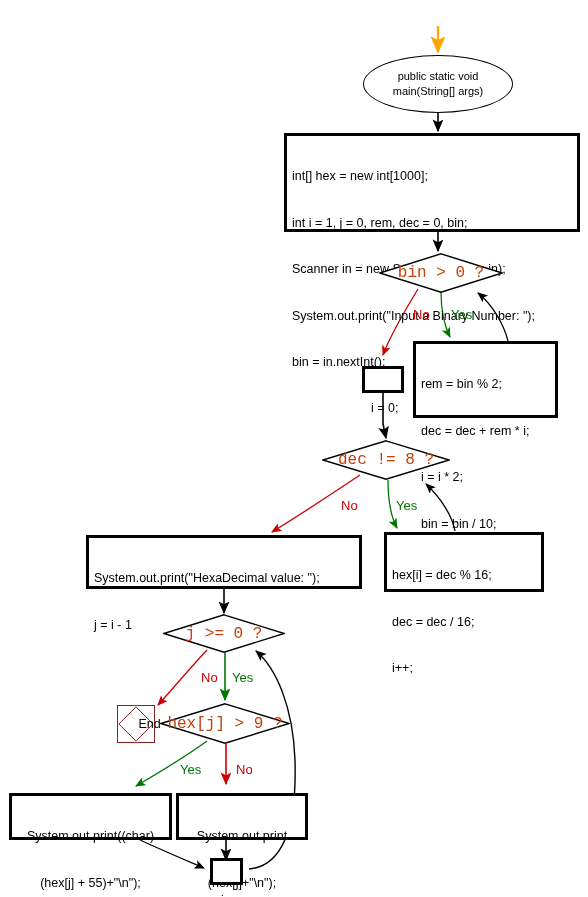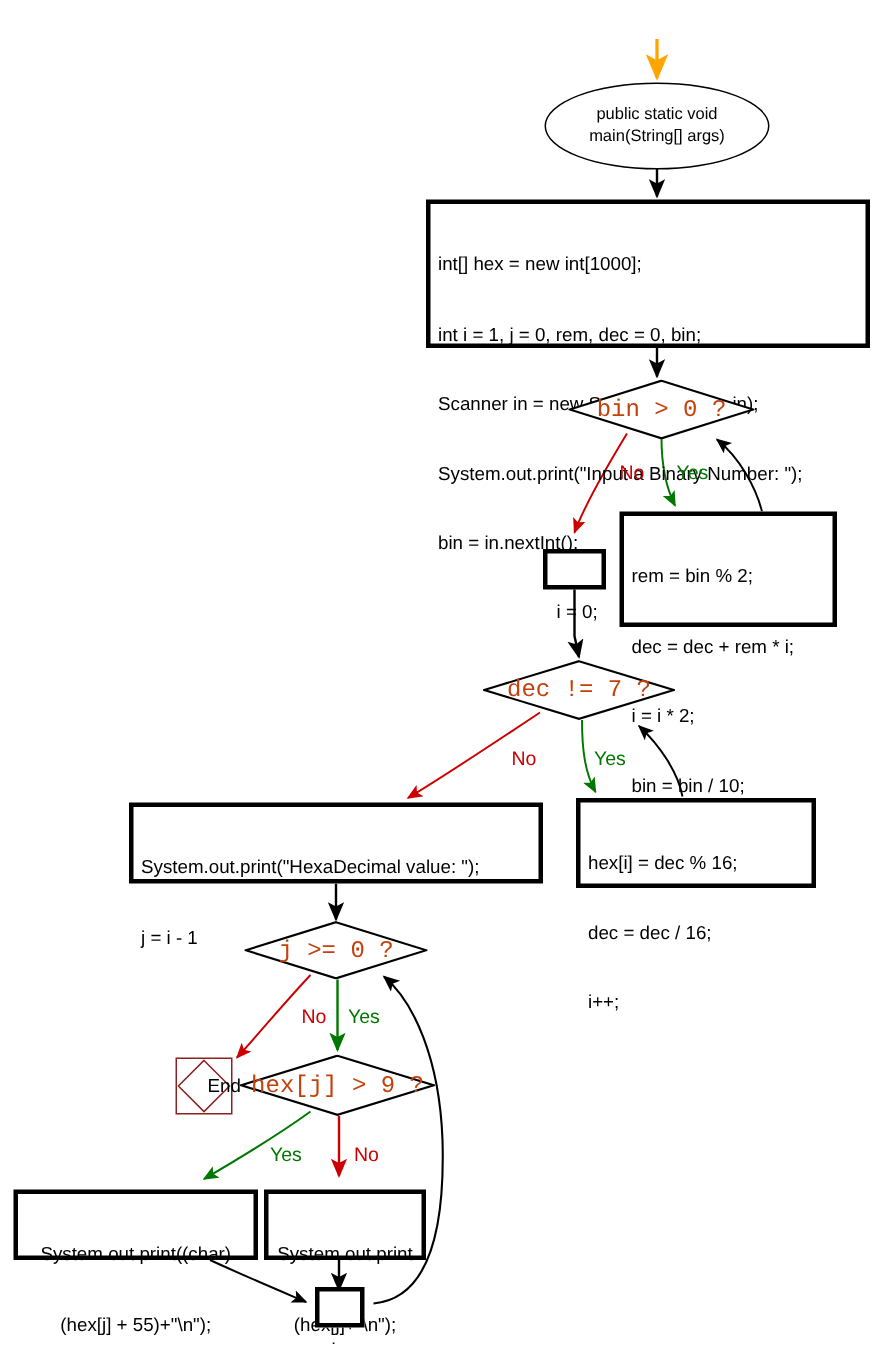--- a/index.html
+++ b/index.html
@@ -196,21 +196,21 @@
   </div>
 
   <div class="node box tiny" style="left:362px; top:366px; width:42px; height:24px;">
     <div>i = 0;</div>
   </div>
 
   <div class="node diamond" style="left:322px; top:440px; width:128px; height:40px;">
     <svg class="dshape" viewBox="0 0 128 40" preserveAspectRatio="none">
       <polygon points="64,0.8 127.2,20 64,39.2 0.8,20" fill="#ffffff" stroke="#000000" stroke-width="1.4" vector-effect="non-scaling-stroke"></polygon>
     </svg>
-    <span class="dlabel">dec != 7 ?</span>
+    <span class="dlabel">dec != 8 ?</span>
   </div>
 
   <div class="blabel no" style="left:341px; top:498px;">No</div>
   <div class="blabel yes" style="left:396px; top:498px;">Yes</div>
 
   <div class="node box" style="left:384px; top:532px; width:160px; height:60px;">
     <div>hex[i] = dec % 16;</div>
     <div>dec = dec / 16;</div>
     <div>i++;</div>
   </div>
@@ -245,21 +245,21 @@
   </div>
 
   <div class="blabel yes" style="left:180px; top:762px;">Yes</div>
   <div class="blabel no" style="left:236px; top:762px;">No</div>
 
   <div class="node box center" style="left:9px; top:793px; width:163px; height:47px;">
     <div>System.out.print((char)</div>
     <div>(hex[j] + 55)+"\n");</div>
   </div>
 
-  <div class="node box center" style="left:176px; top:793px; width:108px; height:47px;">
+  <div class="node box center" style="left:176px; top:793px; width:132px; height:47px;">
     <div>System.out.print</div>
     <div>(hex[j]+"\n");</div>
   </div>
 
   <div class="node box tiny" style="left:210px; top:858px; width:33px; height:24px;">
     <div>j--</div>
   </div>
 
 </div>
 

